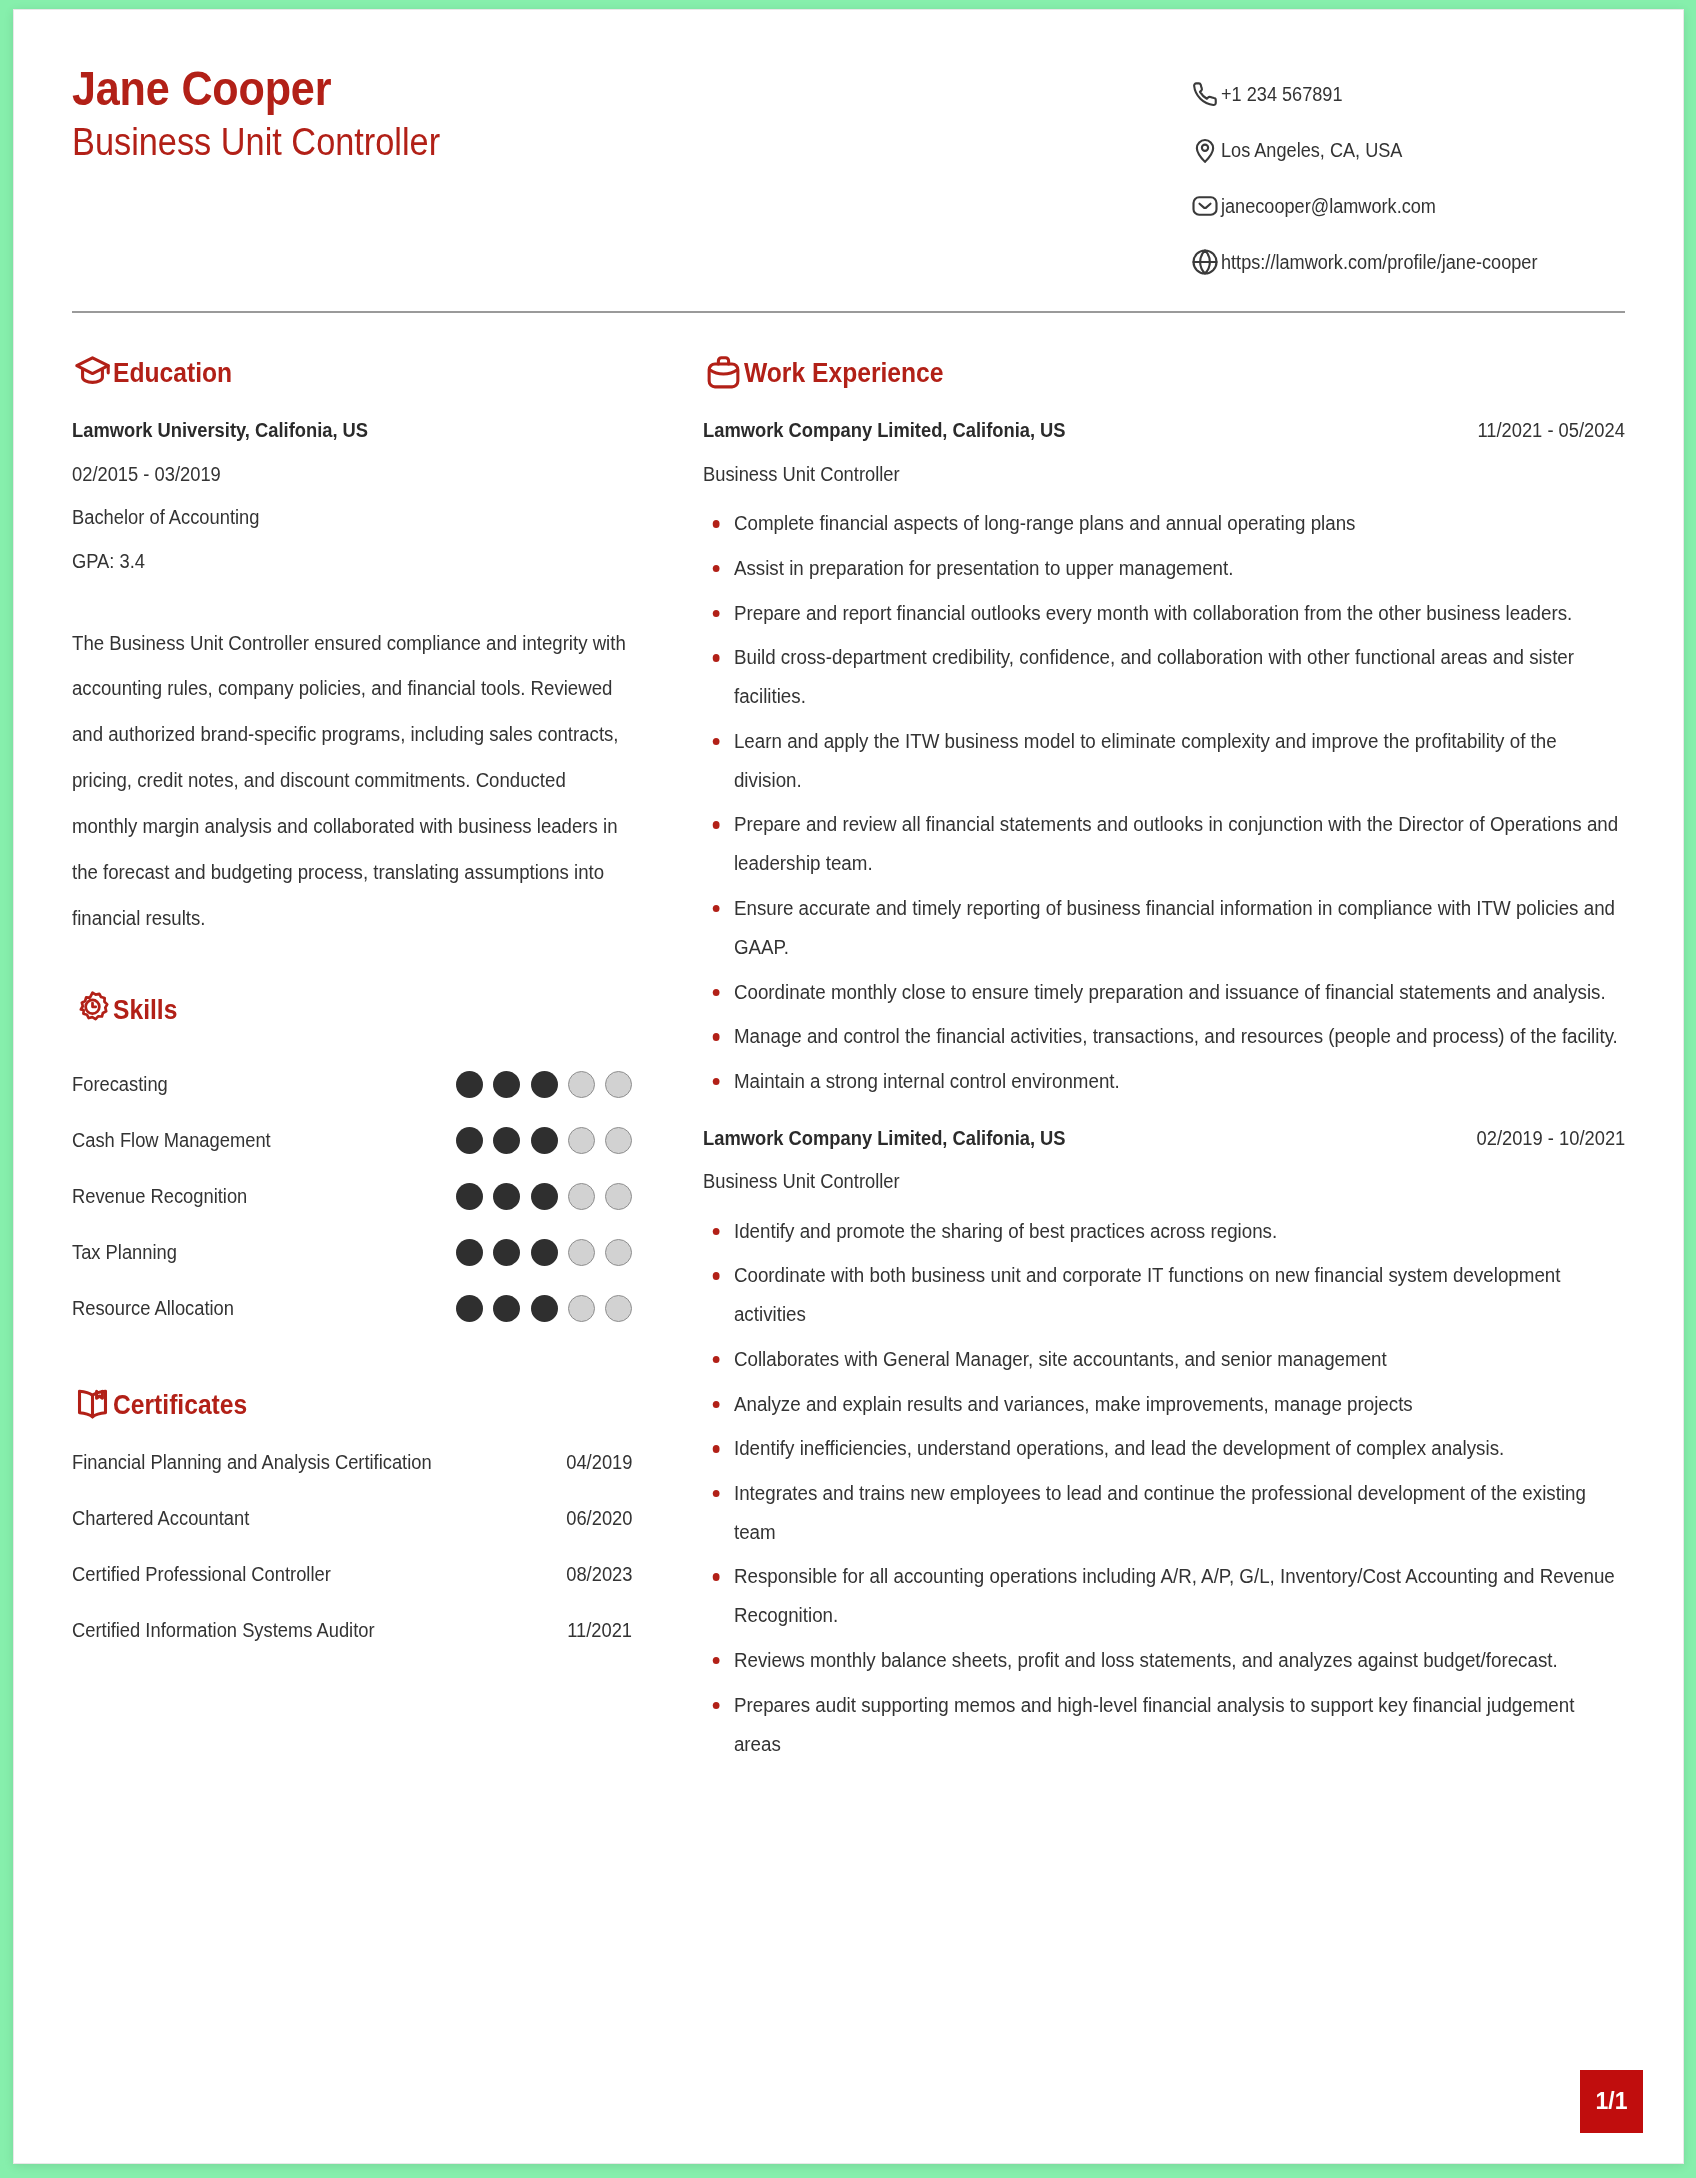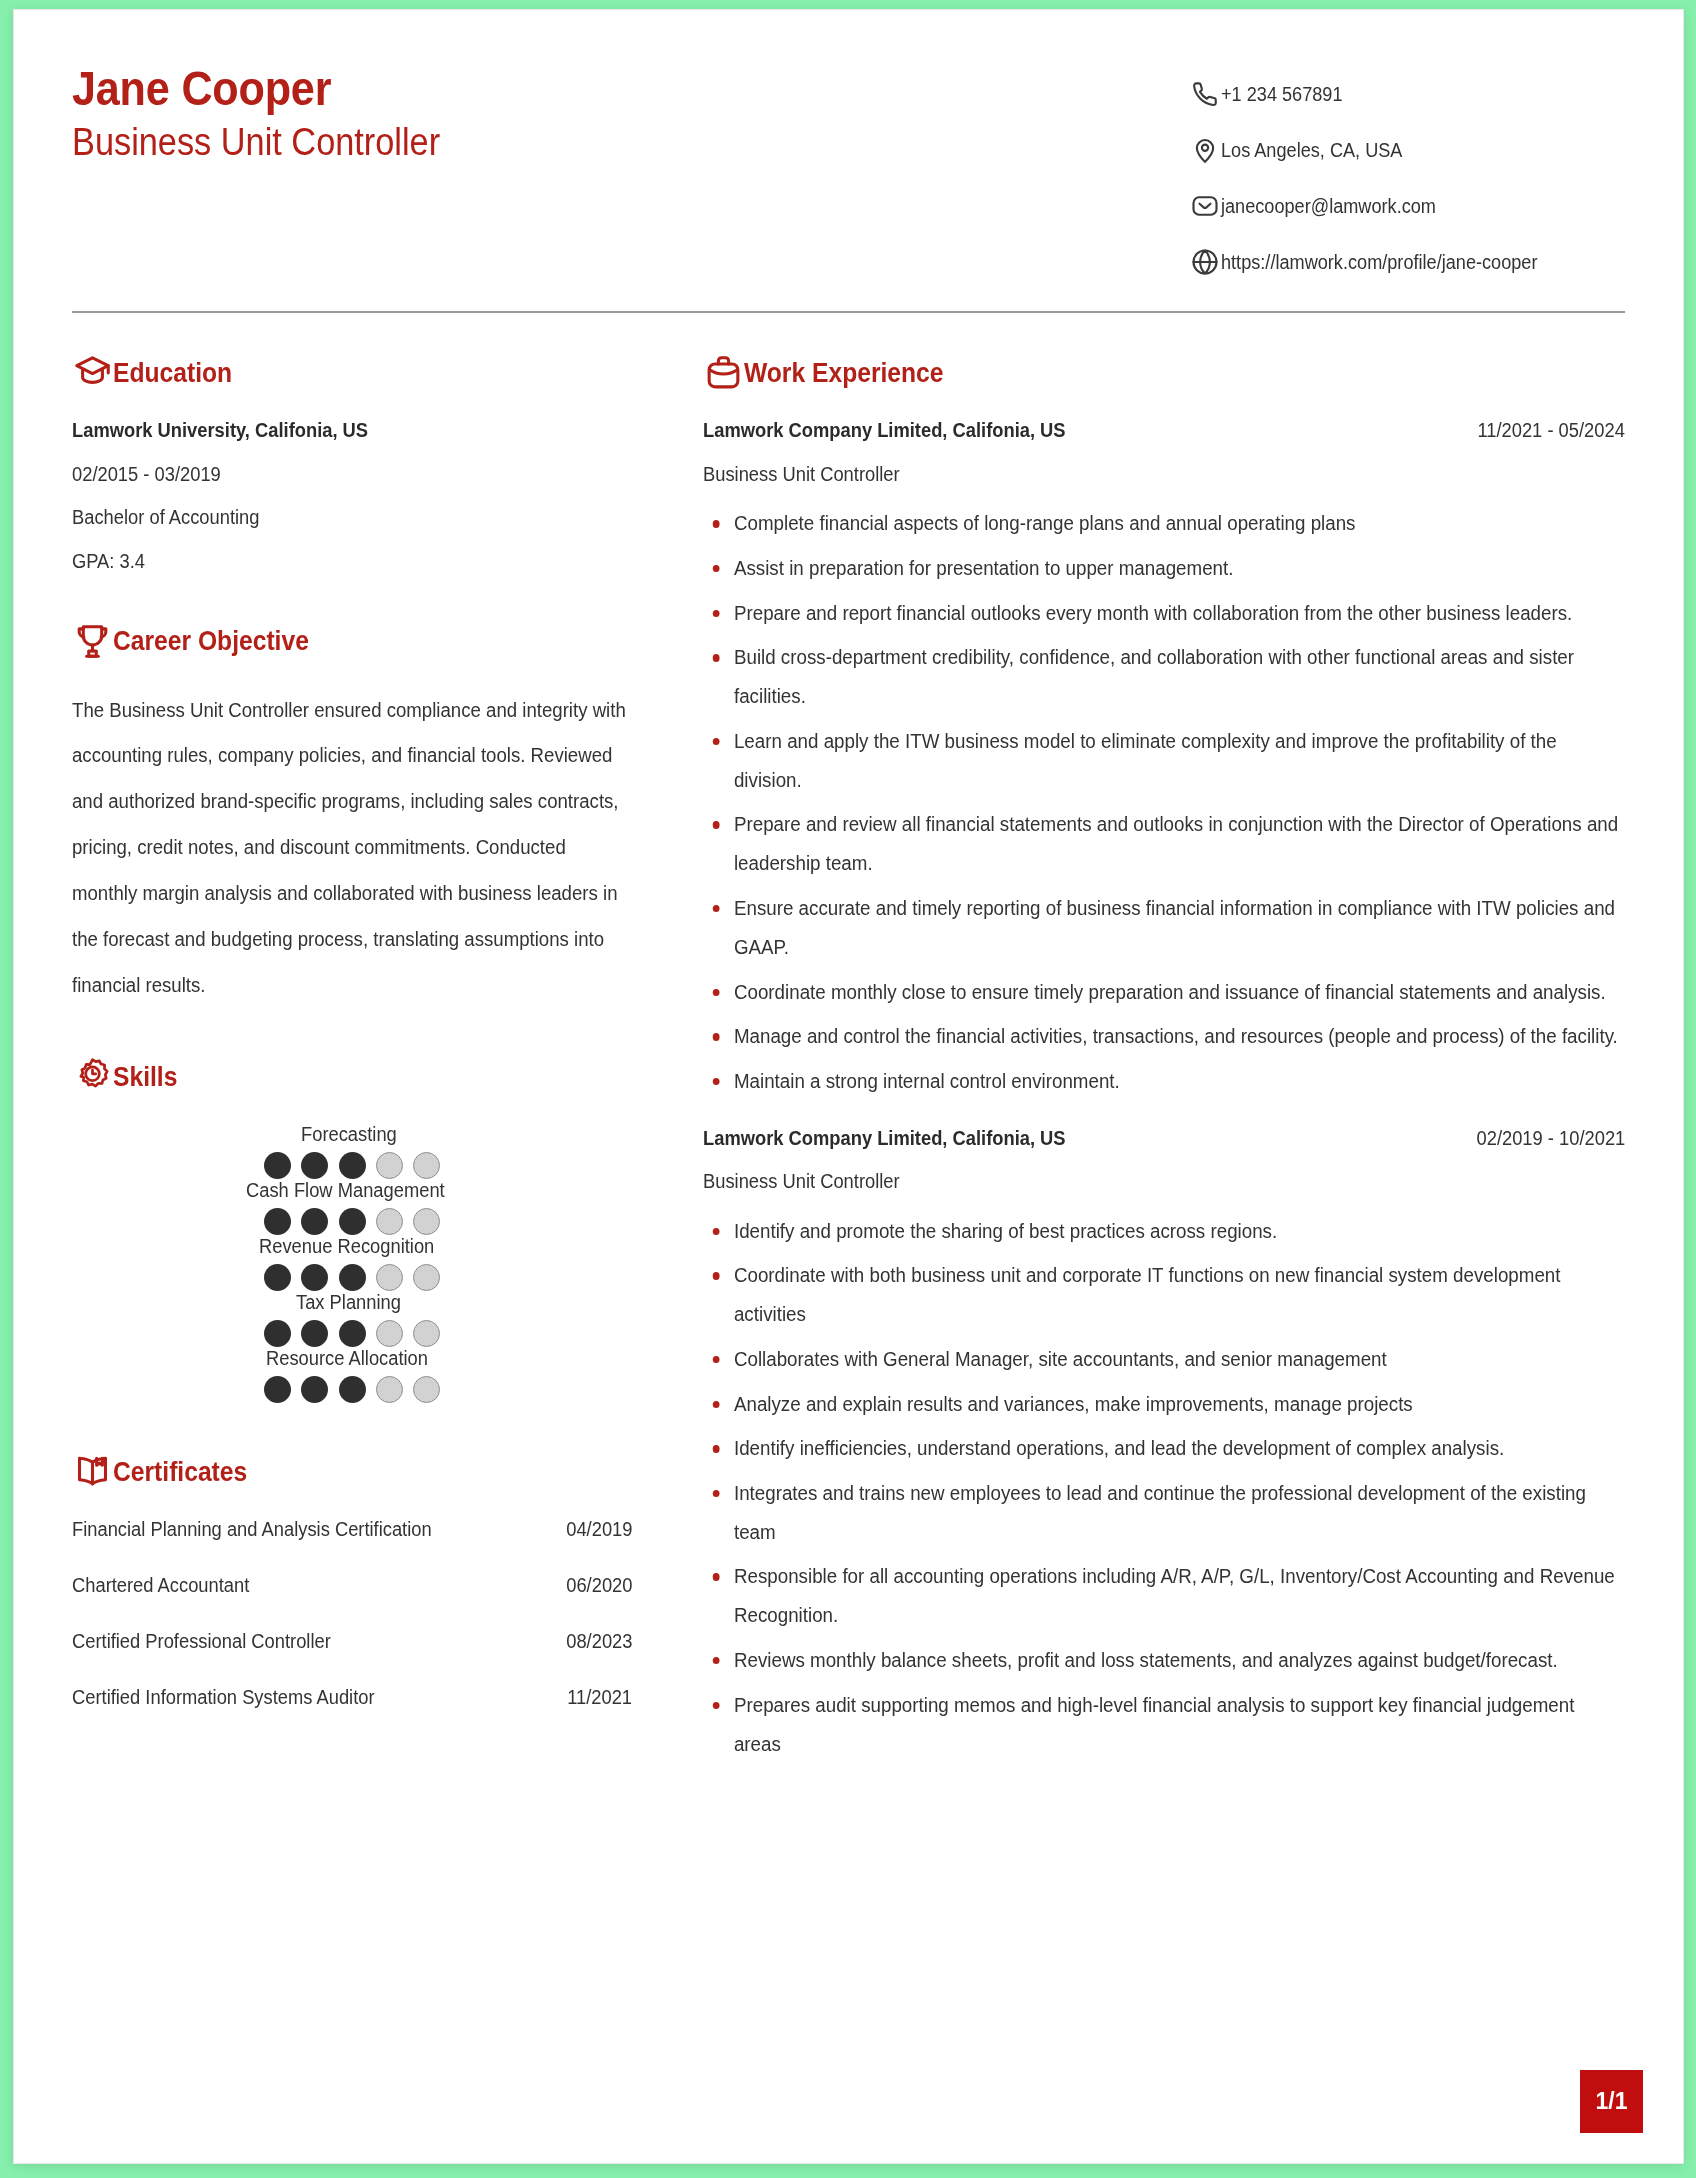--- a/index.html
+++ b/index.html
@@ -134,21 +134,20 @@
     transform: scaleX(0.955);
     transform-origin: left top;
     width: 104%;
   }
 
   
   .skill-row {
     display: flex;
     align-items: center;
     height: 56px;
-    flex-direction: column;
   }
   .skill-name {
     font-size: 19.5px;
     color: #333333;
     flex: 1;
     transform: scaleX(0.94);
     transform-origin: left center;
     white-space: nowrap;
   }
   .dots { display: flex; gap: 10.2px; flex: 0 0 auto; }
@@ -315,33 +314,20 @@
           </span>
           <span class="sec-title">Education</span>
         </div>
         <div class="edu-school">Lamwork University, Califonia, US</div>
         <div class="edu-line">02/2015 - 03/2019</div>
         <div class="edu-line">Bachelor of Accounting</div>
         <div class="edu-line">GPA: 3.4</div>
       </div>
 
       <div class="section">
-        <div class="sec-head">
-          <span class="sec-ico">
-            <svg viewBox="0 0 24 24" fill="none" stroke="#b22017" stroke-width="1.8" stroke-linecap="round" stroke-linejoin="round">
-              <path d="M6.6 3.4h10.8v5.2a5.4 5.4 0 0 1-10.8 0z"></path>
-              <path d="M6.6 4.6H4.2v1.8A3 3 0 0 0 6.9 9.3"></path>
-              <path d="M17.4 4.6h2.4v1.8a3 3 0 0 1-2.7 2.9"></path>
-              <path d="M12 14v3.6"></path>
-              <path d="M8.6 20.6h6.8"></path>
-              <path d="M9.8 17.6h4.4v3H9.8z"></path>
-            </svg>
-          </span>
-          <span class="sec-title">Career Objective</span>
-        </div>
         <div class="objective">The Business Unit Controller ensured compliance and integrity with accounting rules, company policies, and financial tools. Reviewed and authorized brand-specific programs, including sales contracts, pricing, credit notes, and discount commitments. Conducted monthly margin analysis and collaborated with business leaders in the forecast and budgeting process, translating assumptions into financial results.</div>
       </div>
 
       <div class="section">
         <div class="sec-head">
           <span class="sec-ico">
             <svg viewBox="0 0 24 24" fill="none" stroke="#b22017" stroke-width="1.6" stroke-linecap="round" stroke-linejoin="round">
               <path d="M12 2.2l1.9 1.1 2.1-.5 1 1.9 2.1.6-.1 2.2 1.6 1.5-1.1 1.9.5 2.1-1.9 1-.6 2.1-2.2-.1-1.5 1.6-1.9-1.1-2.1.5-1-1.9-2.1-.6.1-2.2L5.2 12l1.1-1.9-.5-2.1 1.9-1 .6-2.1 2.2.1z"></path>
               <circle cx="12" cy="10.4" r="4"></circle>
               <path d="M12 8.2v2.2h1.9"></path>

